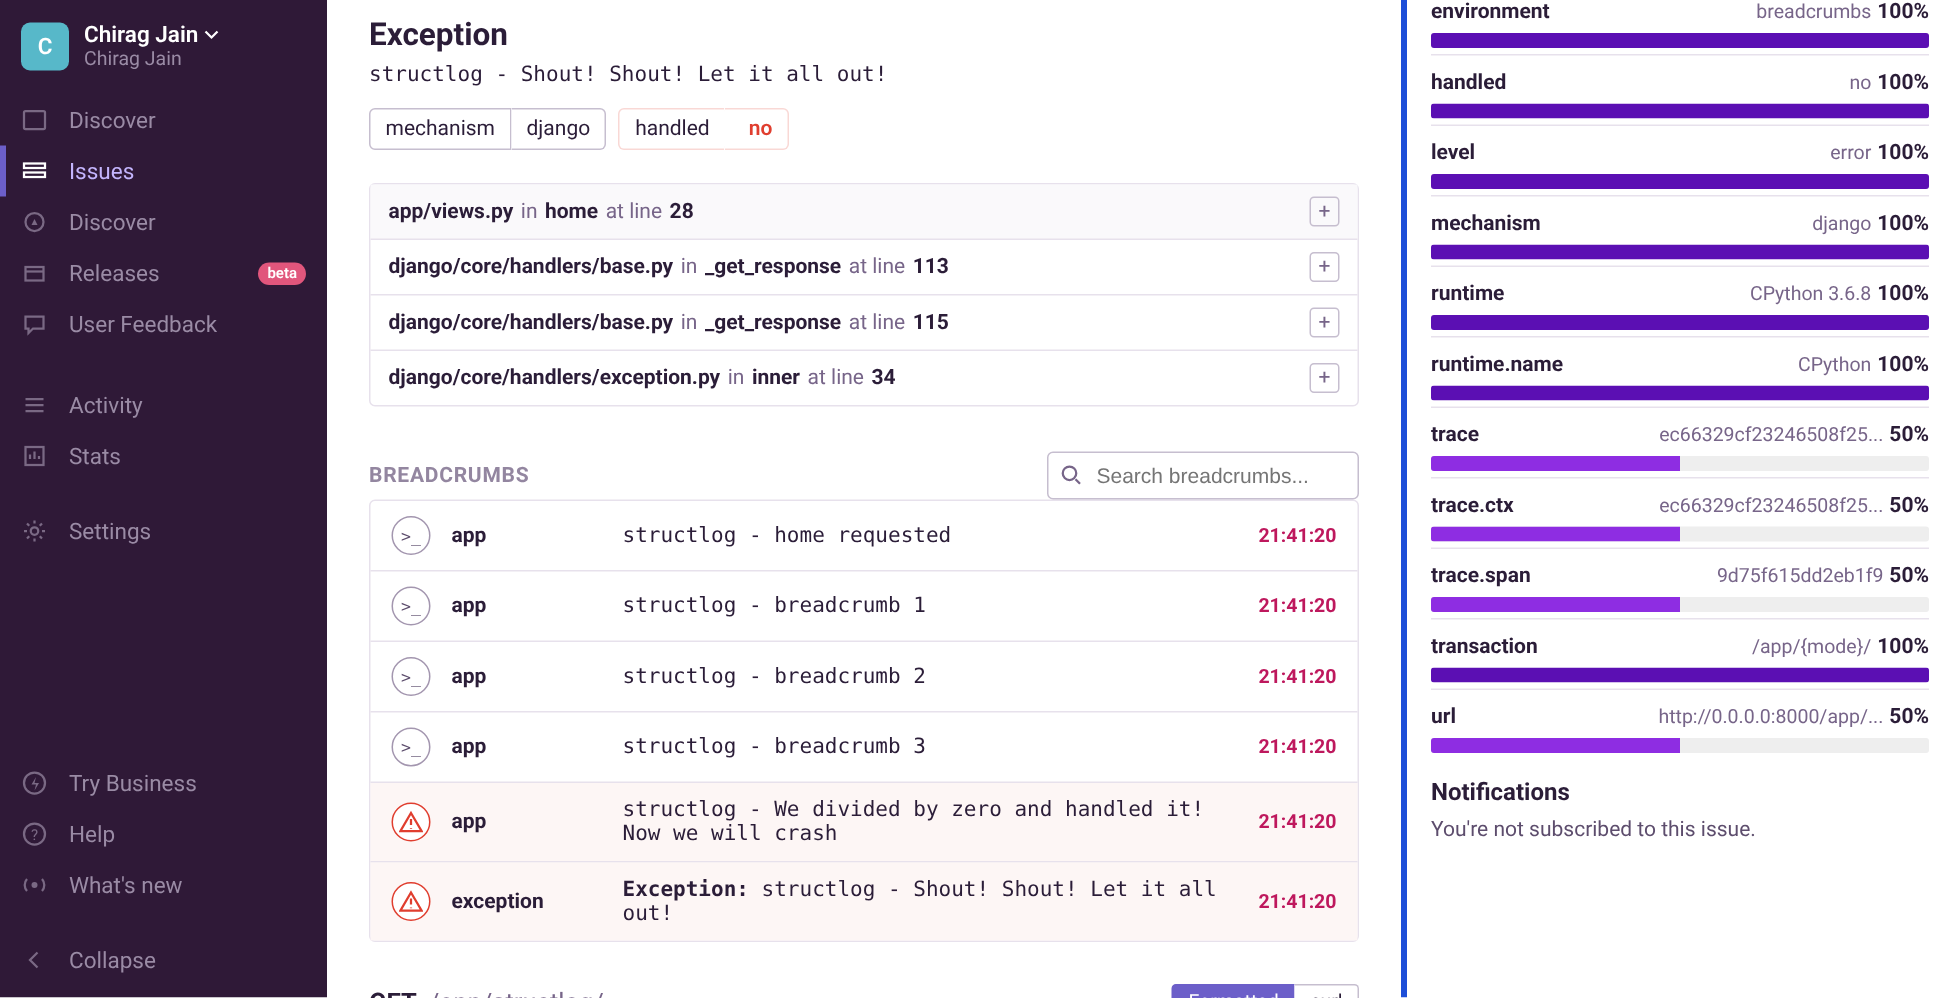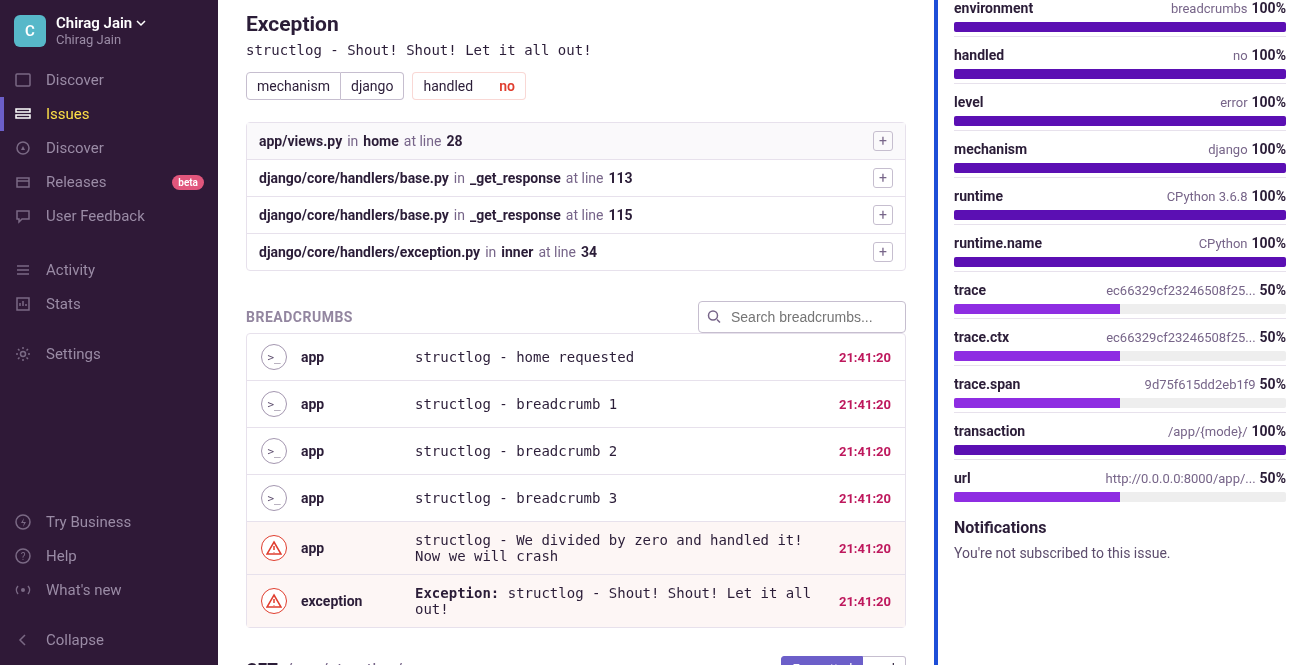--- a/index.html
+++ b/index.html
@@ -7,21 +7,21 @@
 .app { display:flex; width:1306px; height:665px; }
 
 
 .sidebar { width:218px; background:#2f1937; color:#9a8ba5; display:flex; flex-direction:column; padding-top:8px; }
 .user-block { display:flex; align-items:center; padding:6px 14px 12px; }
 .avatar { width:32px; height:32px; border-radius:6px; background:#57b8c9; color:#fff; display:flex; align-items:center; justify-content:center; font-weight:600; margin-right:10px; font-size:15px; }
 .user-name { color:#fff; font-weight:600; font-size:15px; display:flex; align-items:center; gap:4px; }
 .user-sub { color:#9a8ba5; font-size:13px; }
 .nav-group { margin-top:4px; }
 .nav-item { display:flex; align-items:center; padding:8px 14px; gap:14px; cursor:pointer; font-size:15px; position:relative; }
-.nav-item.active { color:#fde047; }
+.nav-item.active { color:#c4b5fd; }
 .nav-item.active::before { content:""; position:absolute; left:0; top:0; bottom:0; width:4px; background:#6c5fc9; }
 .nav-icon { width:18px; height:18px; display:flex; align-items:center; justify-content:center; opacity:.7; }
 .nav-item.active .nav-icon { opacity:1; }
 .badge-beta { background:#e1567c; color:#fff; font-size:10px; padding:2px 6px; border-radius:10px; font-weight:600; margin-left:auto; }
 .nav-spacer { height:16px; }
 .sidebar-bottom { margin-top:auto; padding-bottom:8px; }
 
 
 .main { flex:1; overflow:auto; padding:12px 28px 0 28px; }
 .h-exc { font-size:21px; font-weight:700; color:#2b1d38; }

